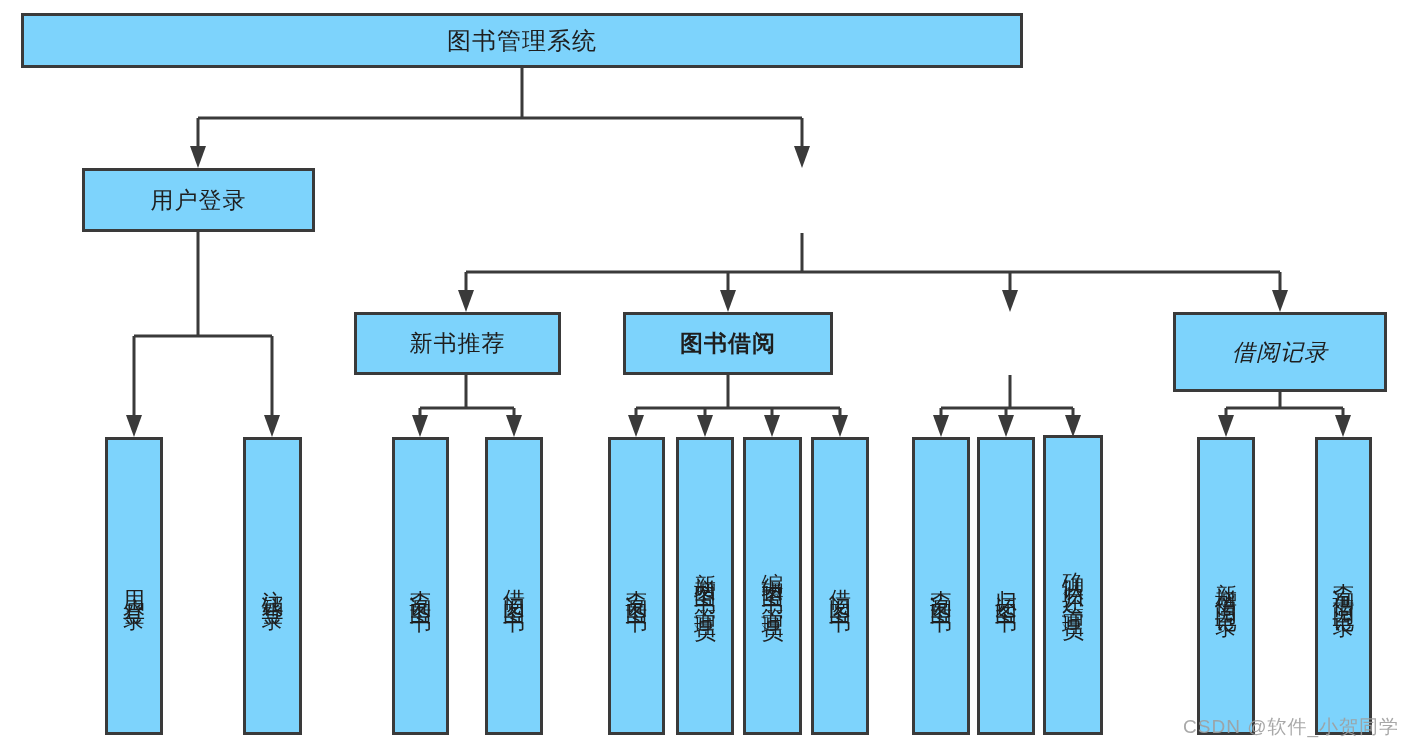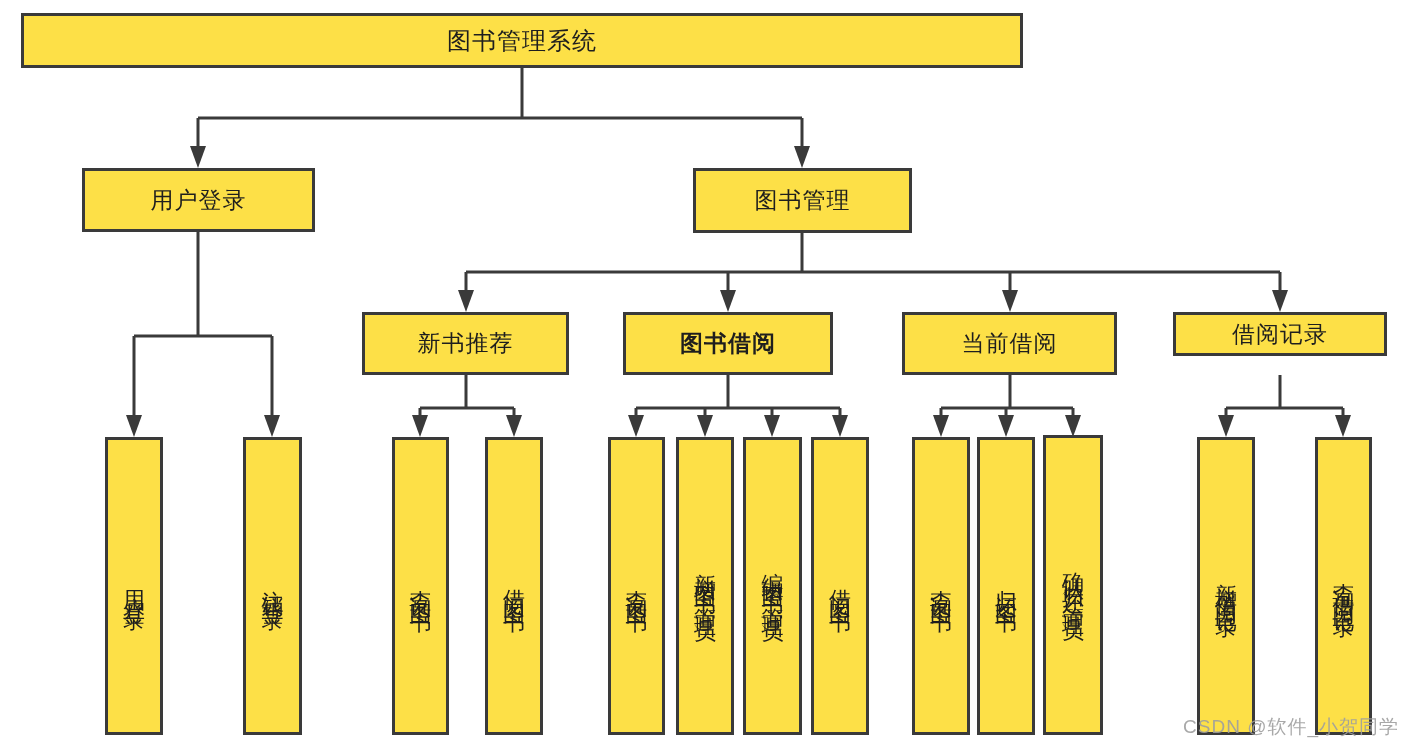--- a/index.html
+++ b/index.html
@@ -12,21 +12,21 @@
     overflow: hidden;
   }
   .wires {
     position: absolute;
     left: 0; top: 0;
     width: 1405px; height: 747px;
   }
   .box {
     position: absolute;
     box-sizing: border-box;
-    background: #fde047;
+    background: #7dd3fc;
     border: 3px solid #3a3a3a;
     display: flex;
     align-items: center;
     justify-content: center;
     color: #1e1e1e;
   }
   .hbox { font-size: 23px; letter-spacing: 1px; }
   .root-box { font-size: 24px; }
   .vbox { font-size: 22px; }
   .vbox .vtext {
@@ -96,34 +96,28 @@
     </g>
   </svg>
 
   <div class="box hbox root-box" style="left:21px; top:13px; width:1002px; height:55px;">
     <span>图书管理系统</span>
   </div>
 
   <div class="box hbox" style="left:82px; top:168px; width:233px; height:64px;">
     <span>用户登录</span>
   </div>
-  <div class="box hbox" style="left:693px; top:168px; width:219px; height:65px;">
-    <span>图书管理</span>
-  </div>
 
-  <div class="box hbox" style="left:362px; top:312px; width:207px; height:63px;">
+  <div class="box hbox" style="left:354px; top:312px; width:207px; height:63px;">
     <span>新书推荐</span>
   </div>
   <div class="box hbox" style="left:623px; top:312px; width:210px; height:63px;font-weight:bold;">
     <span>图书借阅</span>
   </div>
-  <div class="box hbox" style="left:902px; top:312px; width:215px; height:63px;">
-    <span>当前借阅</span>
-  </div>
-  <div class="box hbox" style="left:1173px; top:312px; width:214px; height:44px;">
+  <div class="box hbox" style="left:1173px; top:312px; width:214px; height:80px;font-style:italic;">
     <span>借阅记录</span>
   </div>
 
   <div class="box vbox" style="left:105px; top:437px; width:58px; height:298px;">
     <span class="vtext">用户登录</span>
   </div>
   <div class="box vbox" style="left:243px; top:437px; width:59px; height:298px;">
     <span class="vtext">注销登录</span>
   </div>
 

